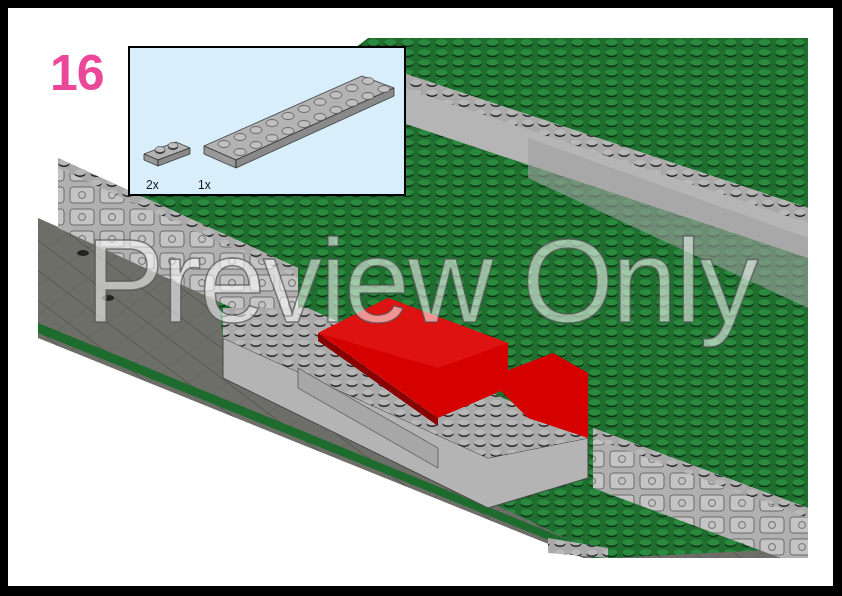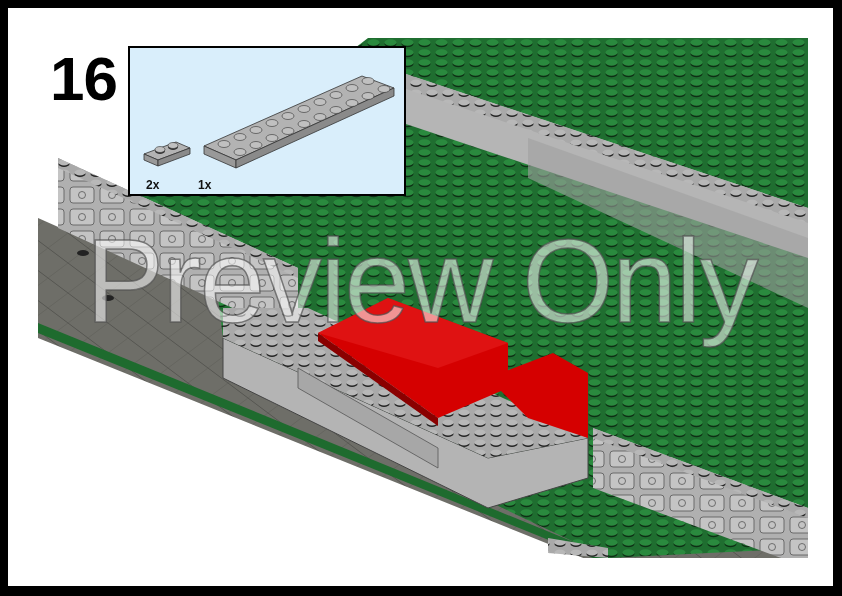--- a/index.html
+++ b/index.html
@@ -1,20 +1,20 @@
 <!DOCTYPE html>
 <html><head>
 <meta charset="utf-8">
 <style>
   html,body{margin:0;padding:0;}
   body{width:842px;height:596px;background:#000;position:relative;overflow:hidden;font-family:"Liberation Sans",sans-serif;}
   .page{position:absolute;left:8px;top:8px;width:825px;height:578px;background:#fff;overflow:hidden;}
   .scene{position:absolute;left:0;top:0;width:825px;height:578px;}
-  .step-number{position:absolute;left:42px;top:40px;font-size:62px;font-weight:bold;color:#000000;line-height:1;letter-spacing:-1px;}
-  .parts-box{position:absolute;left:120px;top:38px;width:278px;height:150px;background:#d9eefb;border:2px solid #000;box-sizing:border-box;font-weight:bold;}
+  .step-number{position:absolute;left:42px;top:40px;font-size:50px;font-weight:bold;color:#ec4899;line-height:1;letter-spacing:-1px;}
+  .parts-box{position:absolute;left:120px;top:38px;width:278px;height:150px;background:#d9eefb;border:2px solid #000;box-sizing:border-box;}
   .part-label{position:absolute;font-size:12px;color:#111;}
   .watermark{position:absolute;left:0;top:222px;width:842px;text-align:center;font-size:118px;color:rgba(255,255,255,0.55);-webkit-text-stroke:1.5px rgba(80,80,80,0.7);line-height:1;white-space:nowrap;letter-spacing:-2px;}
 </style>
 </head>
 <body>
 
 <div class="page">
   <svg class="scene" viewBox="0 0 825 578" xmlns="http://www.w3.org/2000/svg">
     <defs>
       <pattern id="greenStuds" width="17" height="10" patternUnits="userSpaceOnUse">

